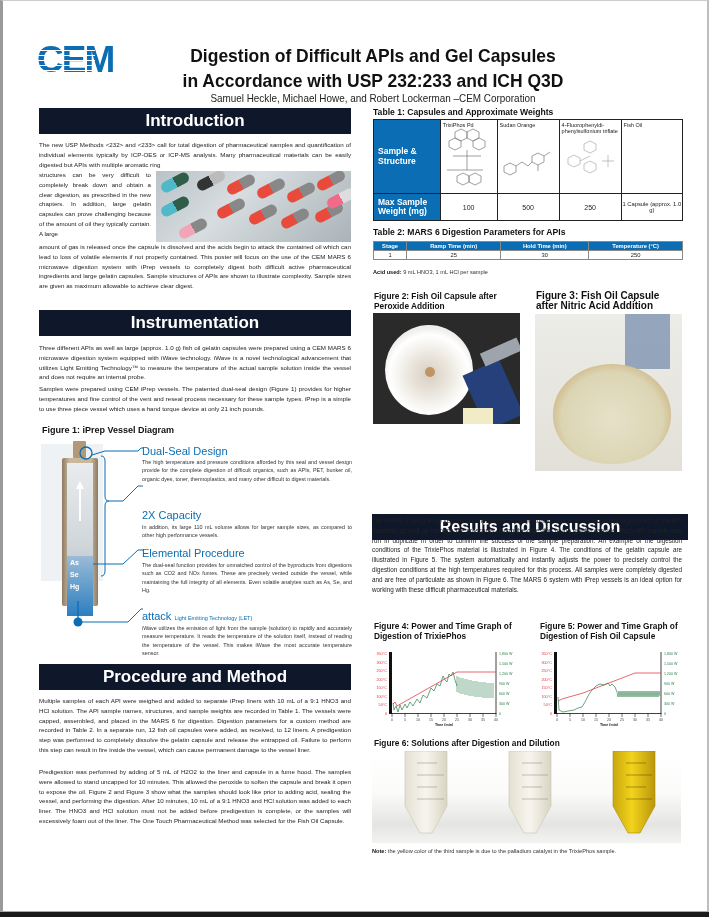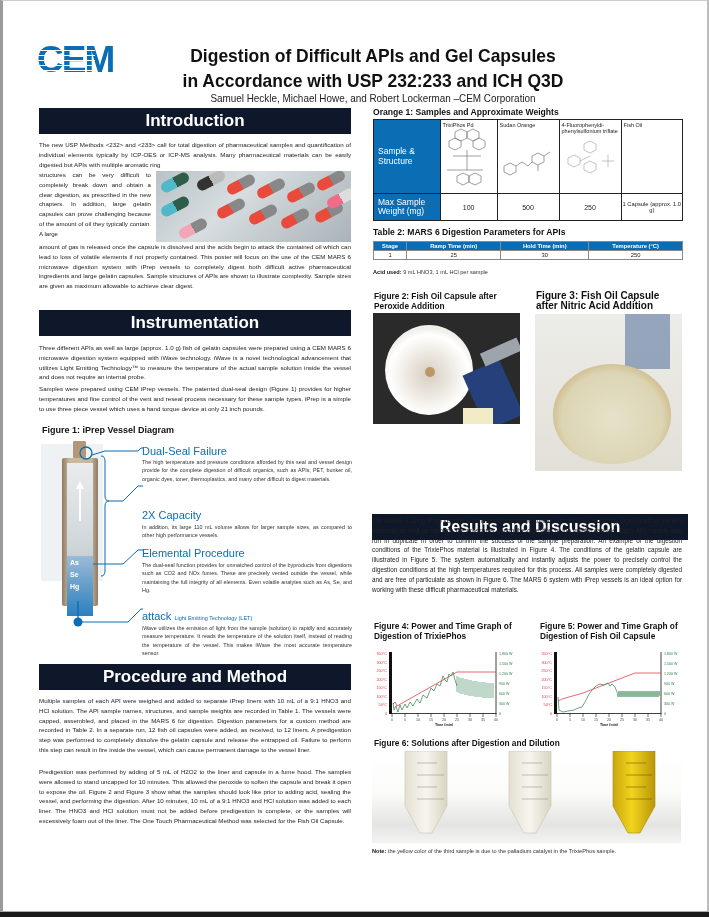--- a/index.html
+++ b/index.html
@@ -57,21 +57,21 @@
   .vessel-arrow { position: absolute; left: 73px; top: 480px; width: 8px; height: 40px; }
   .vessel-elem { position: absolute; left: 67px; font-size: 7px; color: #fff; font-weight: bold; }
   .feat-title { position: absolute; color: #0b6db3; font-size: 11px; line-height: 12px; }
   .feat-title small { font-size: 5.5px; }
   .feat-text { position: absolute; font-size: 5.4px; line-height: 8.4px; color: #333; text-align: justify; }
 
   
   .tbl-cap { position: absolute; font-weight: bold; font-size: 8.6px; color: #111; }
   table { border-collapse: collapse; position: absolute; }
   .t1 td { border: 1px solid #222; font-size: 5.5px; vertical-align: top; }
-  .t1 .hdr { background: #0b6db3; color: #fff; font-weight: normal; font-size: 8.5px; line-height: 9.5px; vertical-align: middle; padding-left: 4px; }
+  .t1 .hdr { background: #0b6db3; color: #fff; font-weight: bold; font-size: 8.5px; line-height: 9.5px; vertical-align: middle; padding-left: 4px; }
   .t1 .val { text-align: center; vertical-align: middle; font-size: 7px; }
   .t2 td, .t2 th { border: 1px solid #888; text-align: center; font-size: 5.8px; height: 9px; }
   .t2 th { background: #0b6db3; color: #fff; font-weight: bold; }
   .acid { position: absolute; font-size: 5.6px; color: #333; }
   .acid b { color: #111; }
 
   
   .photo { position: absolute; overflow: hidden; }
 
   
@@ -137,40 +137,40 @@
     <circle cx="43" cy="12" r="6" fill="none" stroke="#0b6db3" stroke-width="1.3"></circle>
     <polyline points="49,14 62,10 95,10 98,7 100,7" fill="none" stroke="#0b6db3" stroke-width="1"></polyline>
     <path d="M58,15 Q62,15 62,20 L62,55 Q62,60 66,60 Q62,60 62,65 L62,130 Q62,135 58,135" fill="none" stroke="#0b6db3" stroke-width="1"></path>
     <polyline points="66,60 80,60 95,45 100,45" fill="none" stroke="#0b6db3" stroke-width="1"></polyline>
     <polyline points="50,123 80,123 95,109 100,109" fill="none" stroke="#0b6db3" stroke-width="1"></polyline>
     <line x1="35" y1="160" x2="35" y2="178" stroke="#0b6db3" stroke-width="1.3"></line>
     <circle cx="35" cy="181" r="4.5" fill="#0b6db3"></circle>
     <polyline points="39,181 85,181 98,168 100,168" fill="none" stroke="#0b6db3" stroke-width="1"></polyline>
   </svg>
 
-  <div class="feat-title" style="left:139px; top:444px;">Dual-Seal Failure</div>
+  <div class="feat-title" style="left:139px; top:444px;">Dual-Seal Design</div>
   <div class="feat-text" style="left:139px; top:457px; width:210px;">The high temperature and pressure conditions afforded by this seal and vessel design provide for the complete digestion of difficult organics, such as APIs, PET, bunker oil, organic dyes, toner, thermoplastics, and many other difficult to digest materials.</div>
 
   <div class="feat-title" style="left:139px; top:508px;">2X Capacity</div>
   <div class="feat-text" style="left:139px; top:522px; width:210px;">In addition, its large 110 mL volume allows for larger sample sizes, as compared to other high performance vessels.</div>
 
   <div class="feat-title" style="left:139px; top:546px;">Elemental Procedure</div>
   <div class="feat-text" style="left:139px; top:560px; width:210px;">The dual-seal function provides for unmatched control of the byproducts from digestions such as CO2 and NOx fumes. These are precisely vented outside the vessel, while maintaining the full integrity of all elements. Even volatile analytes such as As, Se, and Hg.</div>
 
   <div class="feat-title" style="left:139px; top:609px;">
     <span>attack</span>
     <small>Light Emitting Technology (LET)</small>
   </div>
   <div class="feat-text" style="left:139px; top:623px; width:210px;">iWave utilizes the emission of light from the sample (solution) to rapidly and accurately measure temperature. It reads the temperature of the solution itself, instead of reading the temperature of the vessel. This makes iWave the most accurate temperature sensor.</div>
 
   <div class="sec-bar" style="left:36px; top:663px; width:312px;">Procedure and Method</div>
   <div class="para" style="left:36px; top:695px; width:312px;">Multiple samples of each API were weighed and added to separate iPrep liners with 10 mL of a 9:1 HNO3 and HCl solution. The API sample names, structures, and sample weights are recorded in Table 1. The vessels were capped, assembled, and placed in the MARS 6 for digestion. Digestion parameters for a custom method are recorded in Table 2. In a separate run, 12 fish oil capsules were added, as received, to 12 liners. A predigestion step was performed to completely dissolve the gelatin capsule and release the entrapped oil. Failure to perform this step can result in fire inside the vessel, which can cause permanent damage to the vessel liner.</div>
   <div class="para" style="left:36px; top:766px; width:312px;">Predigestion was performed by adding of 5 mL of H2O2 to the liner and capsule in a fume hood. The samples were allowed to stand uncapped for 10 minutes. This allowed the peroxide to soften the capsule and break it open to expose the oil. Figure 2 and Figure 3 show what the samples should look like prior to adding acid, sealing the vessel, and performing the digestion. After 10 minutes, 10 mL of a 9:1 HNO3 and HCl solution was added to each liner. The HNO3 and HCl solution must not be added before predigestion is complete, or the samples will excessively foam out of the liner. The One Touch Pharmaceutical Method was selected for the Fish Oil Capsule.</div>
 
-  <div class="tbl-cap" style="left:370px; top:106px;">Orange 1: Samples and Approximate Weights</div>
+  <div class="tbl-cap" style="left:370px; top:106px;">Table 1: Capsules and Approximate Weights</div>
   <table class="t1" style="left:370px; top:118px; width:310px;">
     <tbody>
         <tr style="height:74px;">
       <td class="hdr" style="width:67px;">Sample &amp; Structure</td>
       <td style="width:57px; padding:2px;">
         <div>TrixiPhos Pd</div>
         <svg width="50" height="60" viewBox="0 0 50 60">
           <g fill="none" stroke="#777" stroke-width="0.7">
             <polygon points="12,4 18,1 24,4 24,10 18,13 12,10"></polygon>
                 <polygon points="24,4 30,1 36,4 36,10 30,13 24,10"></polygon>

